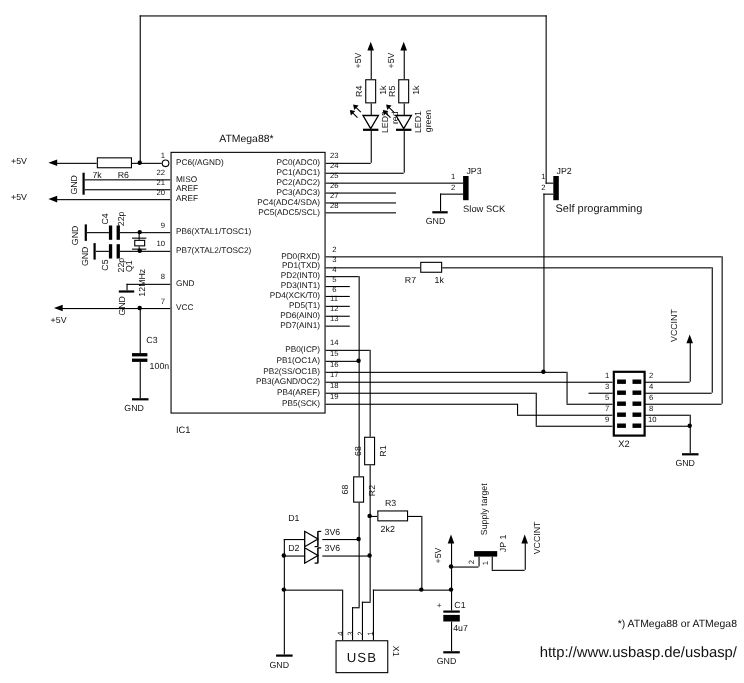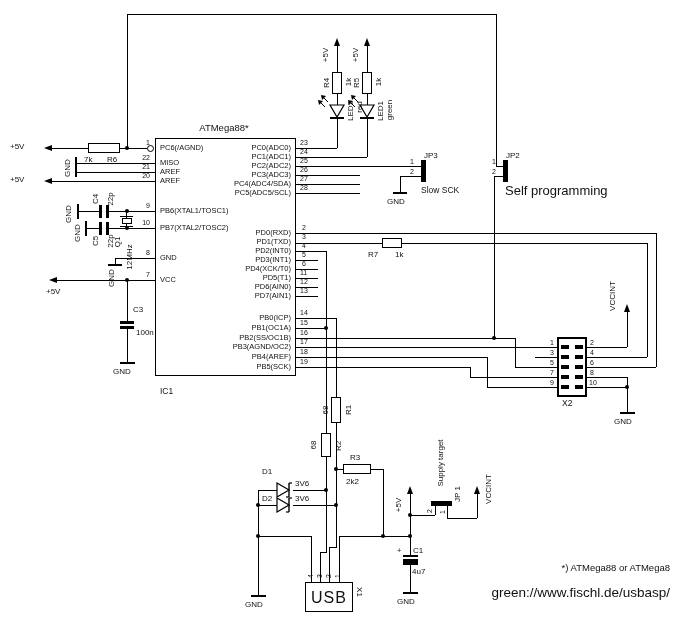--- a/index.html
+++ b/index.html
@@ -247,21 +247,21 @@
   <div class="t" style="left:387px;top:197px">GND</div>
   <div class="t" style="left:421px;top:186px;font-size:8.5px">Slow SCK</div>
 
   <div class="bar" style="left:503px;top:160px;width:5px;height:22px"></div>
   <div class="w" style="left:496px;top:166px;width:7px"></div>
   <div class="w" style="left:494px;top:176px;width:9px"></div>
   <div class="v" style="left:494px;top:176px;height:162px"></div>
   <div class="t n ra" style="right:180px;top:158px">1</div>
   <div class="t n ra" style="right:180px;top:168px">2</div>
   <div class="t" style="left:506px;top:151px">JP2</div>
-  <div class="t" style="left:505px;top:186px;font-size:13px">Self programming</div>
+  <div class="t" style="left:505px;top:186px;font-size:10px">Self programming</div>
 
   <div class="box" style="left:557px;top:337px;width:30px;height:60px;border-width:2px"></div>
   <div class="bar" style="left:561px;top:345px;width:8px;height:4px"></div>
   <div class="bar" style="left:561px;top:355px;width:8px;height:4px"></div>
   <div class="bar" style="left:561px;top:365px;width:8px;height:4px"></div>
   <div class="bar" style="left:561px;top:375px;width:8px;height:4px"></div>
   <div class="bar" style="left:561px;top:385px;width:8px;height:4px"></div>
   <div class="bar" style="left:575px;top:345px;width:8px;height:4px"></div>
   <div class="bar" style="left:575px;top:355px;width:8px;height:4px"></div>
   <div class="bar" style="left:575px;top:365px;width:8px;height:4px"></div>
@@ -345,21 +345,21 @@
 
   <div class="v" style="left:258px;top:490px;height:105px"></div>
   <div class="dot" style="left:258px;top:505px"></div>
   <div class="dot" style="left:258px;top:536px"></div>
   <div class="w" style="left:258px;top:536px;width:53px"></div>
   <div class="v" style="left:311px;top:536px;height:46px"></div>
   <div class="bar" style="left:251px;top:595px;width:15px;height:1.8px"></div>
   <div class="t" style="left:245px;top:600px">GND</div>
 
   <div class="box" style="left:305px;top:582px;width:48px;height:30px"></div>
-  <div class="tcw" style="left:329px;top:598px;font-size:16px;letter-spacing:1px">USB</div>
+  <div class="tcw" style="left:329px;top:598px;font-size:12px;letter-spacing:1px">USB</div>
   <div class="trc" style="left:359px;top:592px">X1</div>
   <div class="tr" style="left:311px;top:576px;font-size:7px">4</div>
   <div class="tr" style="left:320px;top:576px;font-size:7px">3</div>
   <div class="tr" style="left:329px;top:576px;font-size:7px">2</div>
   <div class="tr" style="left:338px;top:576px;font-size:7px">1</div>
 
   <div class="v" style="left:339px;top:536px;height:46px"></div>
   <div class="w" style="left:339px;top:536px;width:72px"></div>
   <div class="dot" style="left:383px;top:536px"></div>
   <div class="dot" style="left:410px;top:536px"></div>
@@ -384,15 +384,15 @@
   <div class="bar" style="left:403px;top:555px;width:15px;height:1.5px"></div>
   <div class="bar" style="left:403px;top:559px;width:15px;height:6px"></div>
   <div class="t" style="left:397px;top:546px;font-size:7.5px">+</div>
   <div class="t" style="left:413px;top:546px">C1</div>
   <div class="t" style="left:412px;top:567px">4u7</div>
   <div class="v" style="left:410px;top:565px;height:27px"></div>
   <div class="bar" style="left:403px;top:592px;width:15px;height:1.8px"></div>
   <div class="t" style="left:397px;top:597px">GND</div>
 
   <div class="t" style="right:6px;top:563px;font-size:9.5px">*) ATMega88 or ATMega8</div>
-  <div class="t" style="right:6px;top:588px;font-size:13.5px">green://www.fischl.de/usbasp/</div>
+  <div class="t" style="right:6px;top:588px;font-size:13.5px">http://www.usbasp.de/usbasp/</div>
 
 </div>
 
 </body></html>

